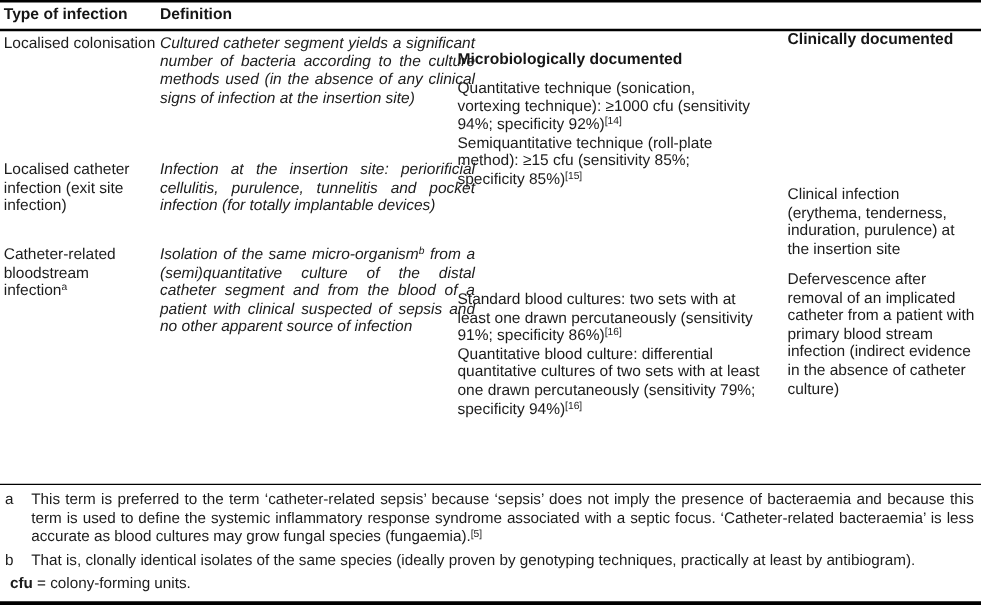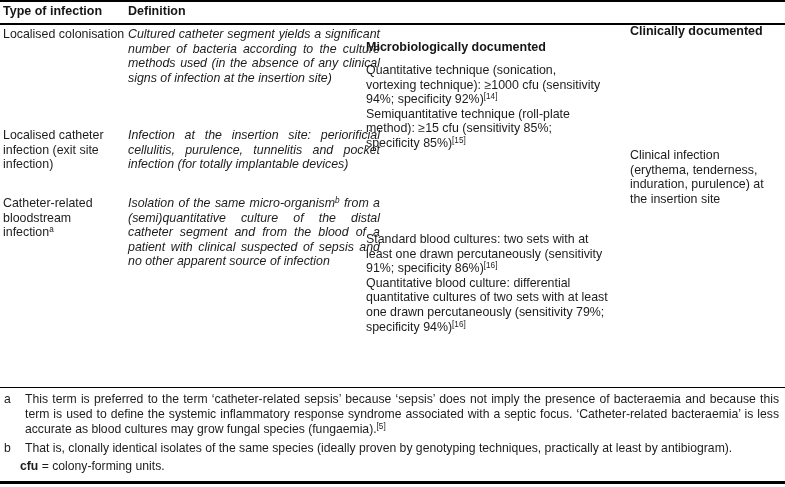--- a/index.html
+++ b/index.html
@@ -103,21 +103,21 @@
     padding-left: 25px;
     margin-bottom: 3px;
     text-align: justify;
   }
   .note-marker {
     position: absolute;
     left: 4px;
     top: 0;
   }
   .note-abbrev {
-    padding-left: 20px;
+    padding-left: 8px;
     margin-top: 3px;
   }
   .note-abbrev b { font-weight: bold; }
 </style>
 </head>
 <body>
 
 <div class="table-wrap">
 
   <div class="rule rule-top"></div>
@@ -157,20 +157,21 @@
       <div class="cell c1">
         <p><span>Catheter-related bloodstream infection</span><sup>a</sup></p>
       </div>
       <div class="cell c2">
         <p class="just"><span>Isolation of the same micro-organism</span><sup>b</sup><span> from a (semi)quantitative culture of the distal catheter segment and from the blood of a patient with clinical suspected of sepsis and no other apparent source of infection</span></p>
       </div>
       <div class="cell c3">
         <p><span>Standard blood cultures: two sets with at least one drawn percutaneously (sensitivity 91%; specificity 86%)</span><sup>[16]</sup></p>
         <p><span>Quantitative blood culture: differential quantitative cultures of two sets with at least one drawn percutaneously (sensitivity 79%; specificity 94%)</span><sup>[16]</sup></p>
       </div>
+      <div class="cell c4">Defervescence after removal of an implicated catheter from a patient with primary blood stream infection (indirect evidence in the absence of catheter culture)</div>
     </div>
 
   </div>
 
   <div class="rule rule-notes"></div>
 
   <div class="notes">
     <div class="note">
       <span class="note-marker">a</span><span>This term is preferred to the term ‘catheter-related sepsis’ because ‘sepsis’ does not imply the presence of bacteraemia and because this term is used to define the systemic inflammatory response syndrome associated with a septic focus. ‘Catheter-related bacteraemia’ is less accurate as blood cultures may grow fungal species (fungaemia).</span><sup>[5]</sup>
     </div>

